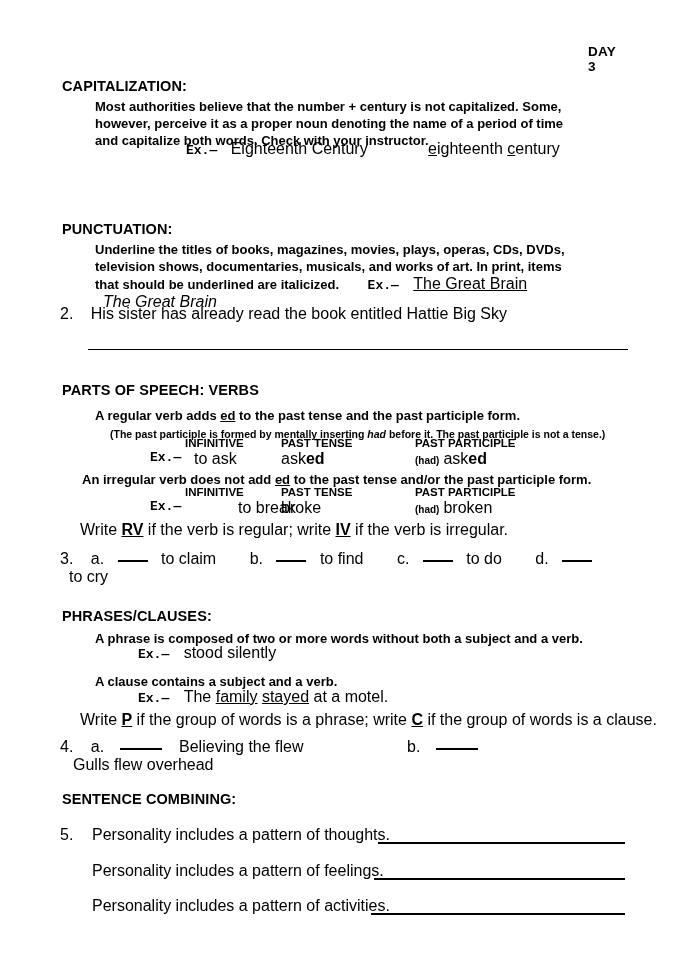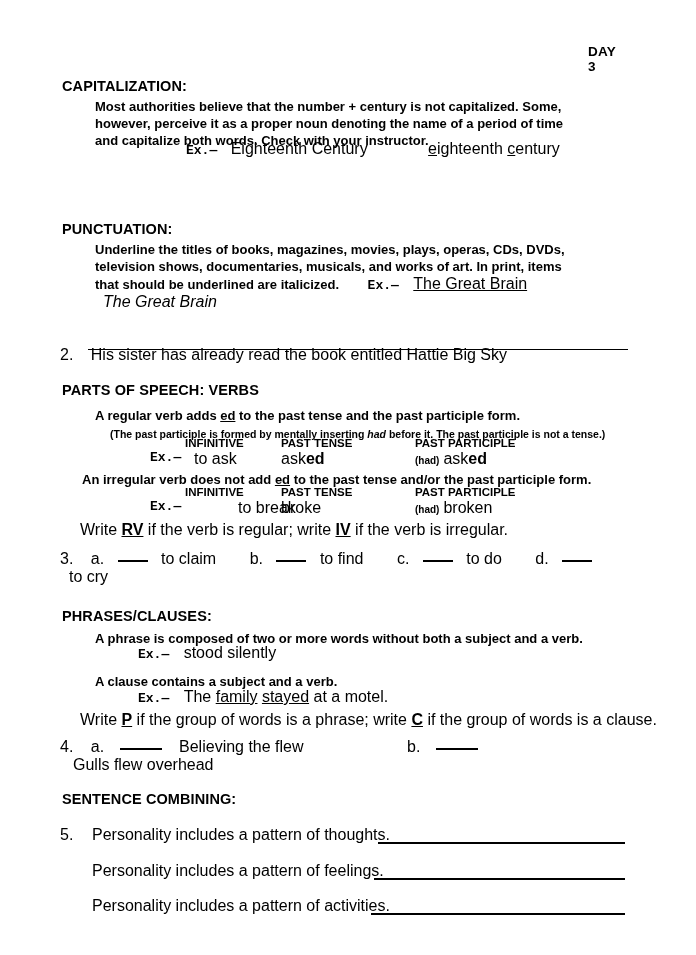--- a/index.html
+++ b/index.html
@@ -120,21 +120,21 @@
   <div class="abs rule-text" style="left:95px; top:241px;">Underline the titles of books, magazines, movies, plays, operas, CDs, DVDs,</div>
   <div class="abs rule-text" style="left:95px; top:258px;">television shows, documentaries, musicals, and works of art.  In print, items</div>
 
   <div class="abs" style="left:95px; top:275px;">
     <span class="rule-text">that should be underlined are italicized.</span>
     <span class="ex-label" style="margin-left:24px;">Ex.—</span>
     <span class="plain uline" style="margin-left:10px;">The Great Brain</span>
     <span class="plain ital" style="margin-left:8px;">The Great Brain</span>
   </div>
 
-  <div class="abs" style="left:60px; top:305px;margin-top:41px;">
+  <div class="abs" style="left:60px; top:305px;">
     <span class="plain">2.</span>
     <span class="plain" style="margin-left:13px;">His sister has already read the book entitled Hattie Big Sky</span>
   </div>
 
   <div class="hr-main"></div>
 
   <div class="abs section-title" style="left:62px; top:382px;">PARTS OF SPEECH:   VERBS</div>
 
   <div class="abs" style="left:95px; top:406px;">
     <span class="rule-text">A regular verb adds </span><span class="rule-text uline">ed</span><span class="rule-text"> to the past tense and the past participle form.</span>

